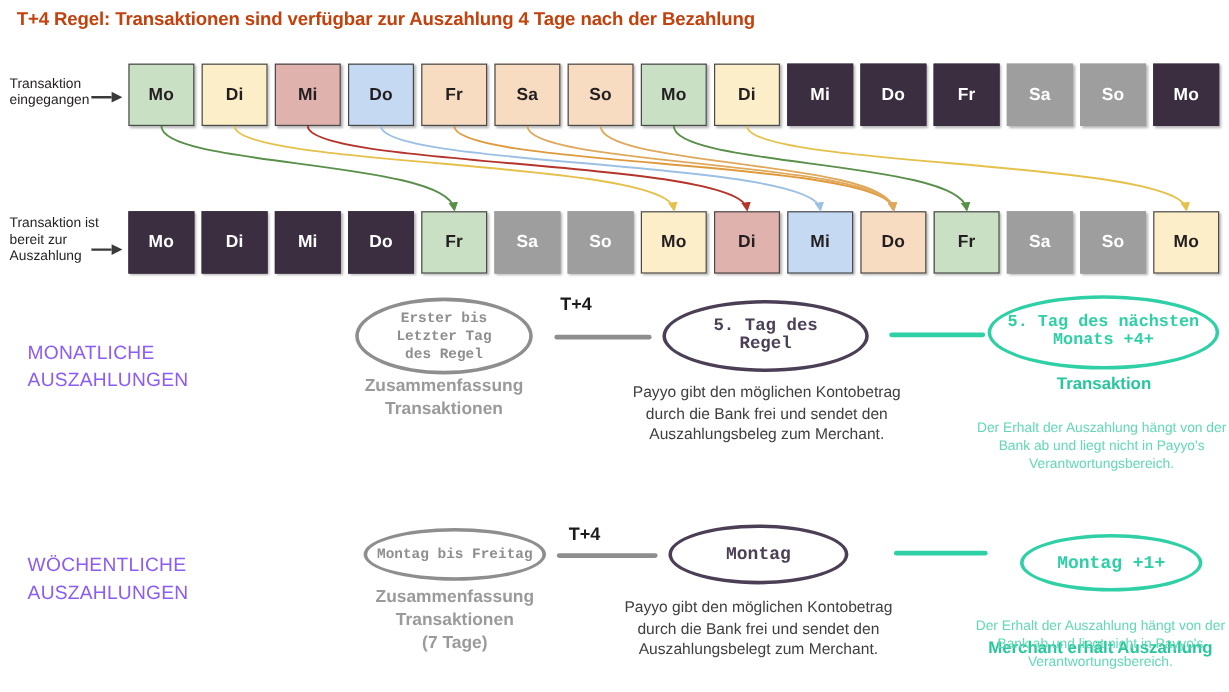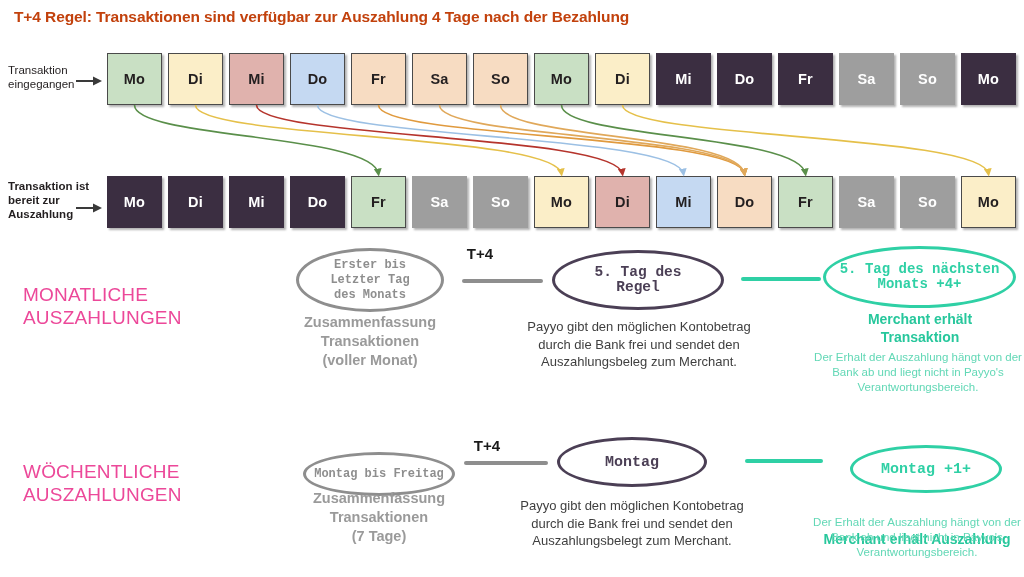--- a/index.html
+++ b/index.html
@@ -30,21 +30,21 @@
 
   
   .row-label {
     position: absolute;
     font-size: 11.5px;
     line-height: 14px;
     color: #231f20;
     text-align: left;
   }
   #label-row1 { left: 8px; top: 63px; width: 92px; }
-  #label-row2 { left: 8px; top: 179px; width: 96px; font-weight: bold; }
+  #label-row2 { left: 8px; top: 179px; width: 96px; }
 
   .arrow-stub {
     position: absolute;
     height: 12px;
     width: 26px;
   }
   #arrow-stub-1 { left: 76px; top: 75px; }
   #arrow-stub-2 { left: 76px; top: 202px; }
 
   
@@ -76,23 +76,23 @@
     left: 0;
     top: 0;
     width: 1024px;
     height: 577px;
     pointer-events: none;
   }
 
   
   .section-title {
     position: absolute;
-    font-size: 19px;
+    font-size: 16px;
     line-height: 23px;
-    color: #ec4899;
+    color: #8b5cf6;
     letter-spacing: 0.2px;
   }
   #monthly-title { left: 23px; top: 283px; }
   #weekly-title  { left: 23px; top: 460px; }
 
   .ellipse-wrap {
     position: absolute;
     display: flex;
     align-items: center;
     justify-content: center;
@@ -325,27 +325,26 @@
 
 <div class="section-title" id="monthly-title">
   <div>MONATLICHE</div>
   <div>AUSZAHLUNGEN</div>
 </div>
 
 <div class="ellipse-wrap ell-grey" style="left:296px; top:248px; width:148px; height:64px; font-size:12px;">
   <div>
     <span>Erster bis</span>
     <span>Letzter Tag</span>
-    <span>des Monats</span>
+    <span>des Regel</span>
   </div>
 </div>
 <div class="caption cap-grey" style="left:268px; top:313px; width:204px;">
   <div>Zusammenfassung</div>
   <div>Transaktionen</div>
-  <div>(voller Monat)</div>
 </div>
 
 <div class="tplus" style="left:455px; top:245px; width:50px;">T+4</div>
 <div class="connector conn-grey" style="left:462px; top:279px; width:81px;"></div>
 
 <div class="ellipse-wrap ell-purple" style="left:552px; top:250px; width:172px; height:60px; font-size:14.5px;">
   <div>
     <span>5. Tag des</span>
     <span>Regel</span>
   </div>
@@ -354,31 +353,30 @@
 
 <div class="connector conn-teal" style="left:741px; top:277px; width:80px;"></div>
 
 <div class="ellipse-wrap ell-teal" style="left:823px; top:246px; width:193px; height:62px; font-size:14px;">
   <div>
     <span>5. Tag des nächsten</span>
     <span>Monats +4+</span>
   </div>
 </div>
 <div class="caption cap-teal-bold" style="left:829px; top:310px; width:182px;">
-  <div>Merchant erhält</div>
   <div>Transaktion</div>
 </div>
 <div class="caption cap-teal-small" style="left:813px; top:350px; width:210px;">Der Erhalt der Auszahlung hängt von der Bank ab und liegt nicht in Payyo's Verantwortungsbereich.</div>
 
 <div class="section-title" id="weekly-title">
   <div>WÖCHENTLICHE</div>
   <div>AUSZAHLUNGEN</div>
 </div>
 
-<div class="ellipse-wrap ell-grey" style="left:303px; top:452px; width:152px; height:44px; font-size:12px;">
+<div class="ellipse-wrap ell-grey" style="left:303px; top:440px; width:152px; height:44px; font-size:12px;">
   <div>
     <span>Montag bis Freitag</span>
   </div>
 </div>
 <div class="caption cap-grey" style="left:277px; top:489px; width:204px;">
   <div>Zusammenfassung</div>
   <div>Transaktionen</div>
   <div>(7 Tage)</div>
 </div>
 

